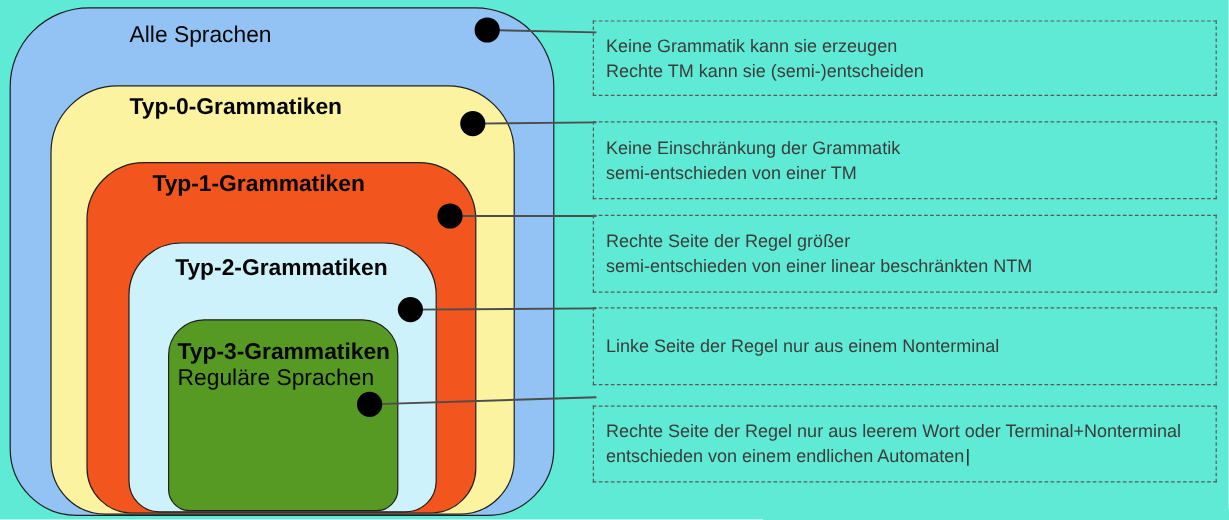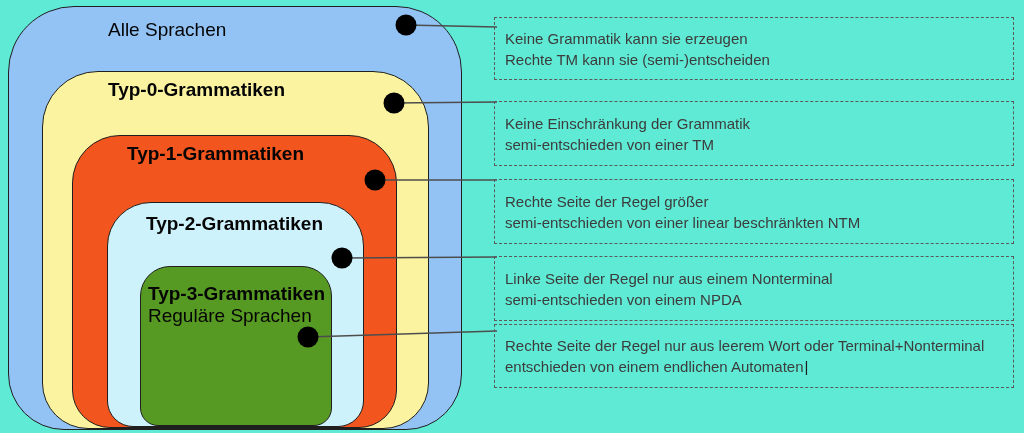--- a/index.html
+++ b/index.html
@@ -65,21 +65,21 @@
     padding-left: 10px;
     color: #3c3c3c;
     font-size: 15px;
     line-height: 21px;
     white-space: nowrap;
   }
   .ann-1 { top: 17px;  height: 63px; }
   .ann-2 { top: 101px; height: 65px; }
   .ann-3 { top: 179px; height: 65px; }
   .ann-4 { top: 256px; height: 65px; }
-  .ann-5 { top: 324px; height: 64px; }
+  .ann-5 { top: 338px; height: 64px; }
   .caret-text { margin-left: 1px; color: #1a1a1a; }
 </style>
 </head>
 <body>
 
 <div class="canvas">
 
   <div class="set set-alle" style="background: rgb(146, 195, 244);"></div>
   <div class="set set-typ0" style="background: rgb(251, 243, 160);"></div>
   <div class="set set-typ1" style="background: rgb(242, 85, 30);"></div>
@@ -123,21 +123,20 @@
   <div class="ann ann-3">
     <div class="ann-line">Rechte Seite der Regel größer</div>
     <div class="ann-line">semi-entschieden von einer linear beschränkten NTM</div>
   </div>
   <div class="ann ann-2">
     <div class="ann-line">Keine Einschränkung der Grammatik</div>
     <div class="ann-line">semi-entschieden von einer TM</div>
   </div>
   <div class="ann ann-4">
     <div class="ann-line">Linke Seite der Regel nur aus einem Nonterminal</div>
-    <div class="ann-line">semi-entschieden von einem NPDA</div>
   </div>
   <div class="ann ann-5">
     <div class="ann-line">Rechte Seite der Regel nur aus leerem Wort oder Terminal+Nonterminal</div>
     <div class="ann-line">
       <span>entschieden von einem endlichen Automaten</span><span class="caret-text">|</span>
     </div>
   </div>
 
 </div>
 

